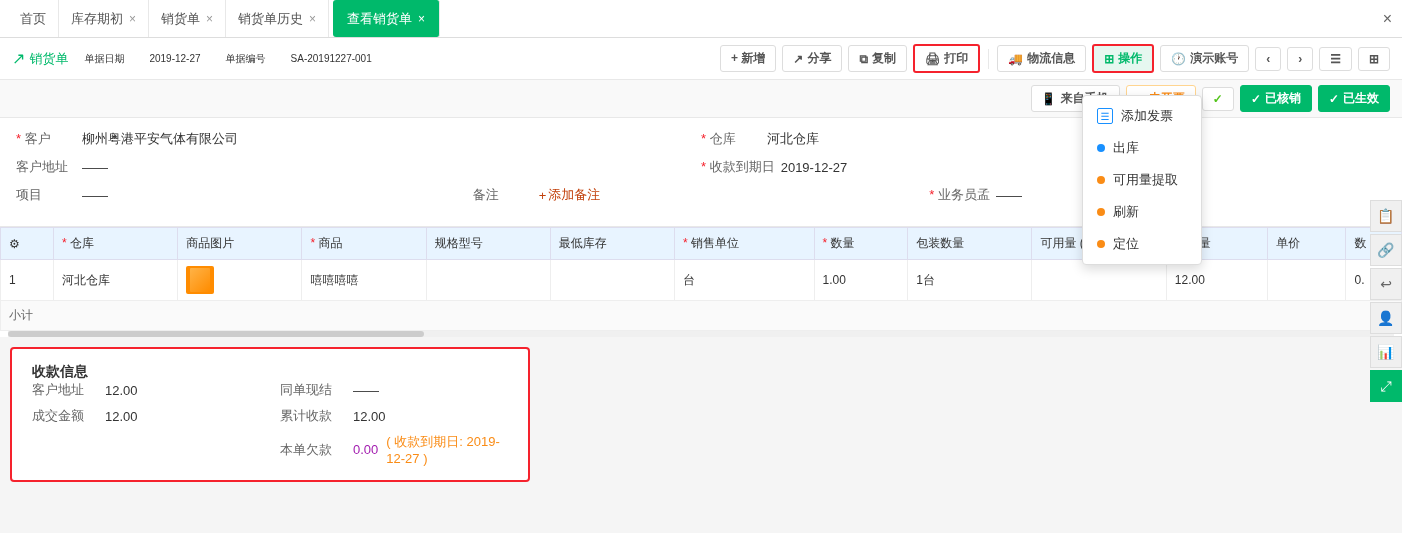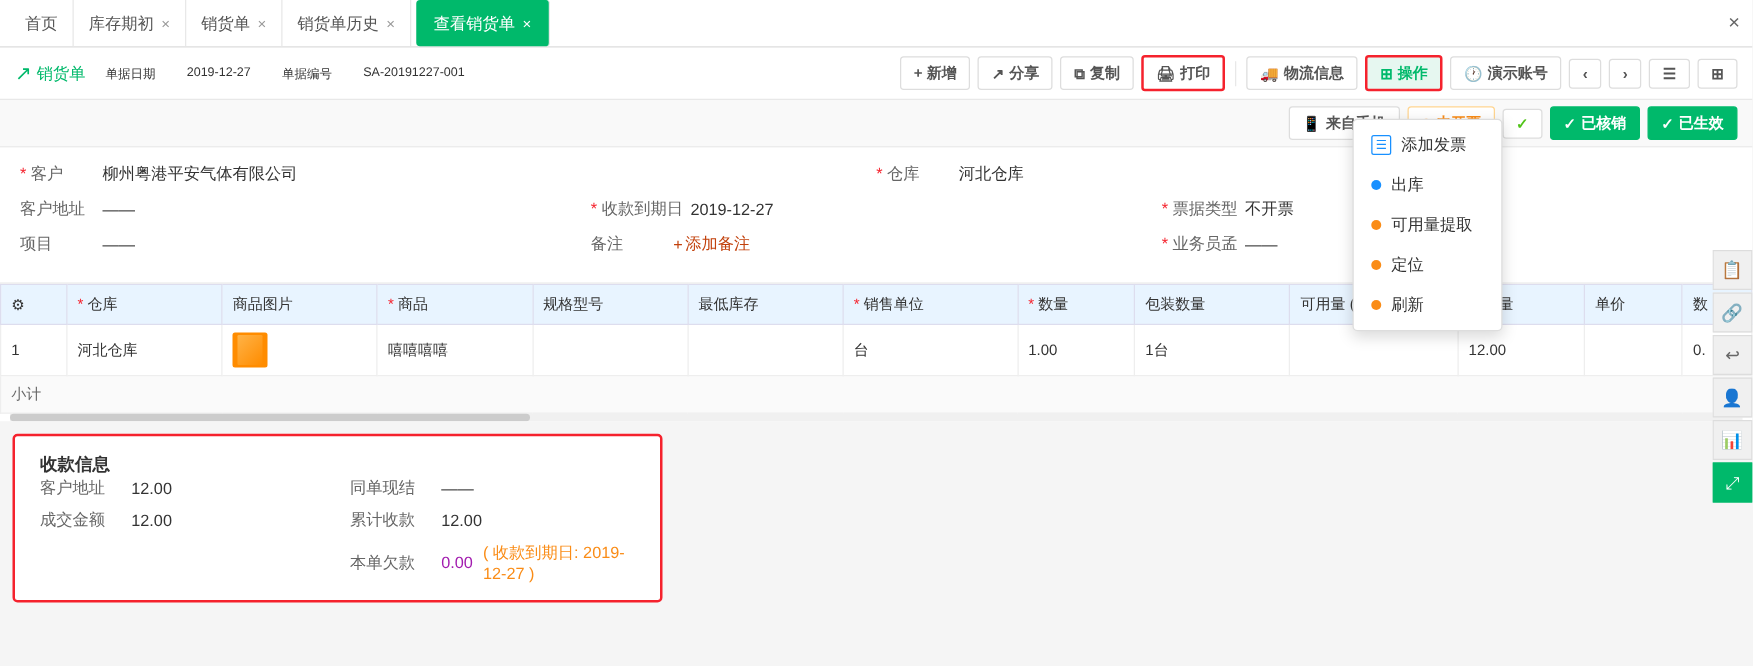--- a/index.html
+++ b/index.html
@@ -292,24 +292,20 @@
     </div>
   </div>
   <div class="form-row">
     <div class="form-field">
       <span class="field-label">客户地址</span>
       <span class="field-value">——</span>
     </div>
     <div class="form-field">
       <span class="field-label required">收款到期日</span>
       <span class="field-value">2019-12-27</span>
-    </div>
-    <div class="form-field">
-      <span class="field-label required">票据类型</span>
-      <span class="field-value">不开票</span>
     </div>
   </div>
   <div class="form-row">
     <div class="form-field">
       <span class="field-label">项目</span>
       <span class="field-value">——</span>
     </div>
     <div class="form-field">
       <span class="field-label">备注</span>
       <span class="add-note field-value blue">添加备注</span>
@@ -407,25 +403,25 @@
   <div class="dropdown-item">
     <div class="dot-blue"></div>
     <span>出库</span>
   </div>
   <div class="dropdown-item">
     <div class="dot-orange"></div>
     <span>可用量提取</span>
   </div>
   <div class="dropdown-item">
     <div class="dot-orange"></div>
-    <span>定位</span>
+    <span>刷新</span>
   </div>
   <div class="dropdown-item">
     <div class="dot-orange"></div>
-    <span>刷新</span>
+    <span>定位</span>
   </div>
 </div>
 
 <div class="right-panel">
   <div class="right-icon">📋</div>
   <div class="right-icon">🔗</div>
   <div class="right-icon">↩</div>
   <div class="right-icon">👤</div>
   <div class="right-icon">📊</div>
   <div class="right-icon active">⤢</div>

